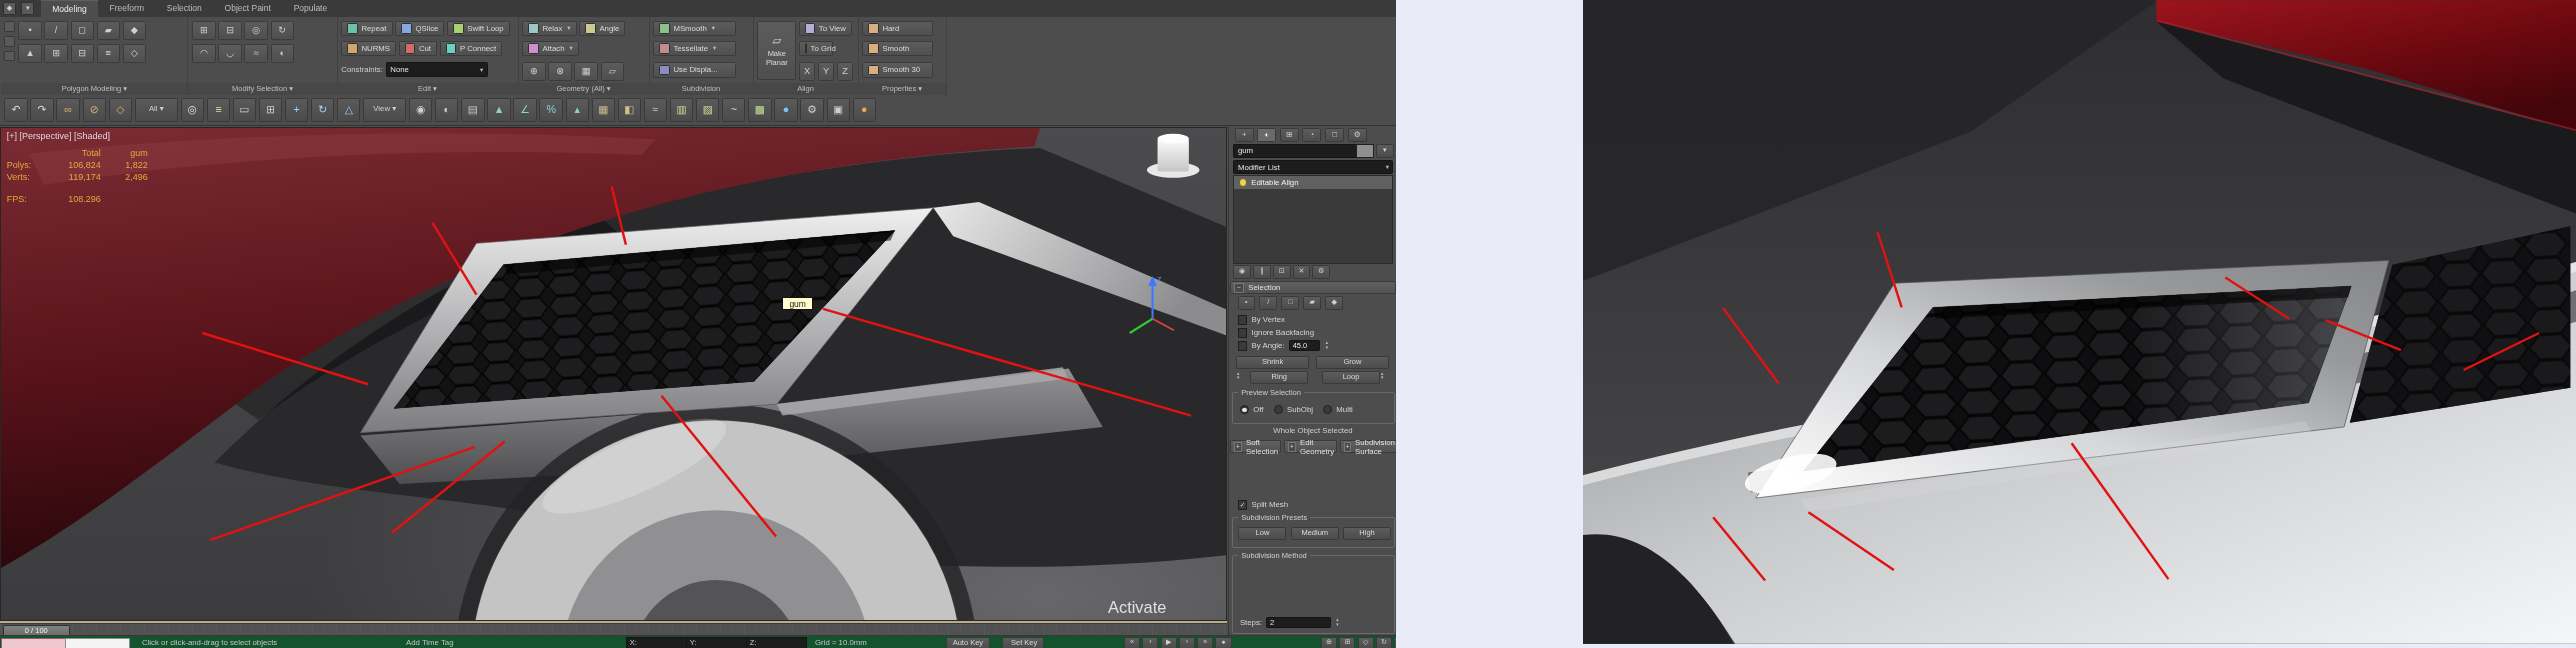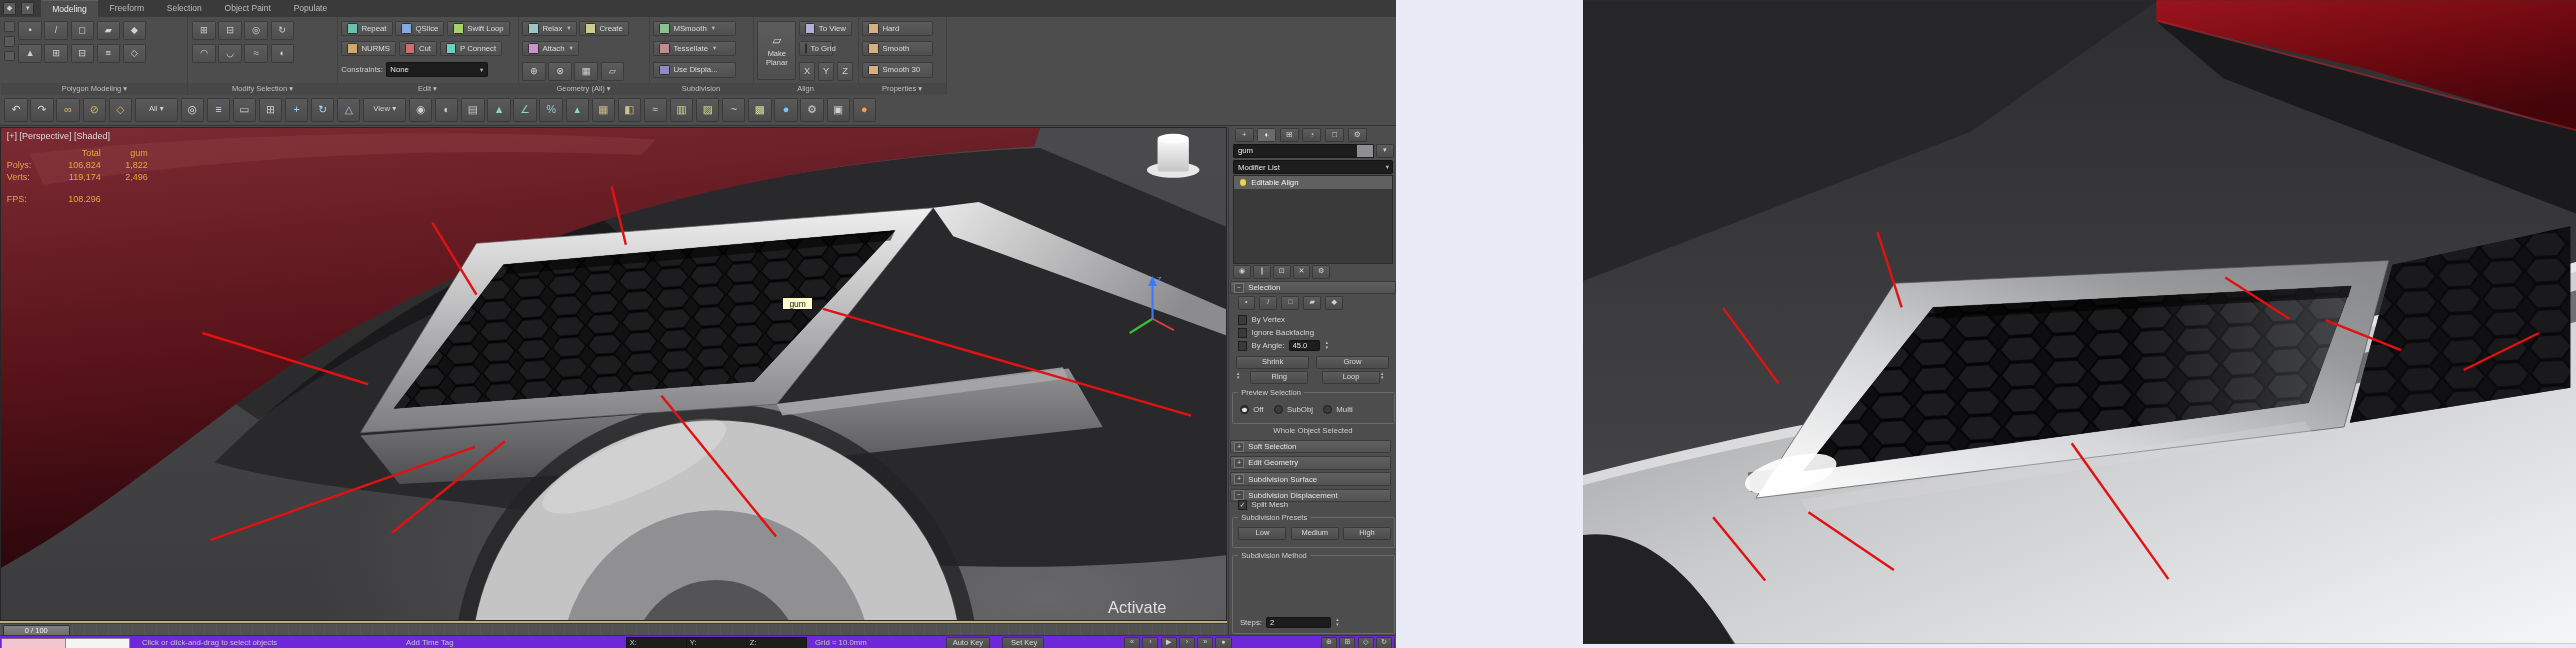--- a/index.html
+++ b/index.html
@@ -38,21 +38,21 @@
   .sv2{width:47px;text-align:right;}
   .fps{margin-top:10px;}
   .tooltip{position:absolute;left:781px;top:169px;background:#ffffce;border:0.7px solid #111;color:#1a1a1a;font-size:8.5px;padding:0.7px 6.4px;}
   .wm1{position:absolute;left:1107px;top:470px;color:rgba(255,255,255,.8);font-size:16.4px;}
   .wm2{position:absolute;left:1107px;top:491px;color:rgba(255,255,255,.55);font-size:10px;}
   .annosvg{position:absolute;left:0;top:0;pointer-events:none;}
   
   .tanstrip{position:absolute;left:0;top:621px;width:1227px;height:2.8px;background:#b9ad85;}
   .timeslider{position:absolute;left:0;top:623px;width:1227px;height:11.4px;background:#515151;border-top:0.7px solid #3b3b3b;background-image:repeating-linear-gradient(90deg,#575757 0 0.7px,transparent 0.7px 12px);}
   .framebtn{position:absolute;left:2.8px;top:0.7px;width:65px;height:9.3px;background:linear-gradient(#828282,#6d6d6d);border:0.7px solid #2f2f2f;border-radius:1.4px;color:#f0f0f0;font-size:7.5px;text-align:center;line-height:9.3px;cursor:default;}
-  .statusbar{position:absolute;left:0;top:635px;width:1396px;height:13.5px;background:#6d28d9;border-top:0.7px solid #373737;z-index:5;}
+  .statusbar{position:absolute;left:0;top:635px;width:1396px;height:13.5px;background:#14532d;border-top:0.7px solid #373737;z-index:5;}
   .pinkbox{position:absolute;left:1.4px;top:2.1px;width:63px;height:9.3px;background:#eec7cf;border:0.7px solid #8d5f6d;}
   .whitebox{position:absolute;left:65px;top:2.1px;width:63px;height:9.3px;background:#f4f4f4;border:0.7px solid #8a8a8a;}
   .sbtext{position:absolute;top:2.1px;color:#c6c6c6;font-size:7.8px;white-space:nowrap;}
   .coordbox{position:absolute;top:1.4px;width:56px;height:9.3px;background:#1d1d1d;border:0.7px solid #141414;color:#cdcdcd;font-size:7.5px;line-height:9.3px;padding-left:2.8px;}
   .keybtn{position:absolute;top:1.4px;height:10px;background:linear-gradient(#5c5c5c,#4c4c4c);border:0.7px solid #383838;border-radius:1.4px;color:#d8d8d8;font-size:7.5px;line-height:9.3px;padding:0 5.7px;cursor:default;}
   .sicon{width:14.2px;height:10px;background:linear-gradient(#5c5c5c,#4c4c4c);border:0.7px solid #383838;border-radius:1.4px;color:#cfcfcf;font-size:7.1px;text-align:center;line-height:9.3px;cursor:default;}
   #sb-play{position:absolute;left:1124px;top:1.4px;display:flex;gap:2.1px;}
   #sb-nav{position:absolute;left:1321px;top:1.4px;display:flex;gap:2.1px;}
   
   .cmdpanel{position:absolute;left:1228px;top:127px;width:168px;height:508px;background:#4d4d4d;border-left:0.7px solid #383838;font-size:7.8px;color:#d6d6d6;overflow:hidden;}
@@ -181,21 +181,21 @@
 
       <div class="rgroup" style="left:518px;width:131px;">
         <div class="rrow" style="top:3.6px;">
           <button class="rbtn">
               <span class="chip" style="background:#9cc6c6"></span>
               <span>Relax</span>
               <span class="caret">▾</span>
             </button>
           <button class="rbtn">
               <span class="chip" style="background:#cccc90"></span>
-              <span>Create</span>
+              <span>Angle</span>
             </button>
         </div>
         <div class="rrow" style="top:23.5px;">
           <button class="rbtn">
               <span class="chip" style="background:#cc90cc"></span>
               <span>Attach</span>
               <span class="caret">▾</span>
             </button>
         </div>
         <div class="rrow" style="top:45px;" id="geo-icons">
@@ -539,21 +539,21 @@
               <span>SubObj</span>
             </div>
             <div class="radrow">
               <span class="rb"></span>
               <span>Multi</span>
             </div>
           </div>
       </div>
       <div class="abs" style="left:0;top:299px;width:168px;text-align:center;color:#cfcfcf;">Whole Object Selected</div>
 
-      <div id="cp-rollouts" class="abs" style="left:1.4px;top:313px;width:161px;display:flex;flex-direction:column;gap:2.8px;">
+      <div id="cp-rollouts" class="abs" style="left:1.4px;top:313px;width:161px;display:flex;flex-direction:row;gap:2.8px;">
           <div class="rollhead">
             <span class="pm">+</span>
             <span>Soft Selection</span>
           </div>
           <div class="rollhead">
             <span class="pm">+</span>
             <span>Edit Geometry</span>
           </div>
           <div class="rollhead">
             <span class="pm">+</span>

